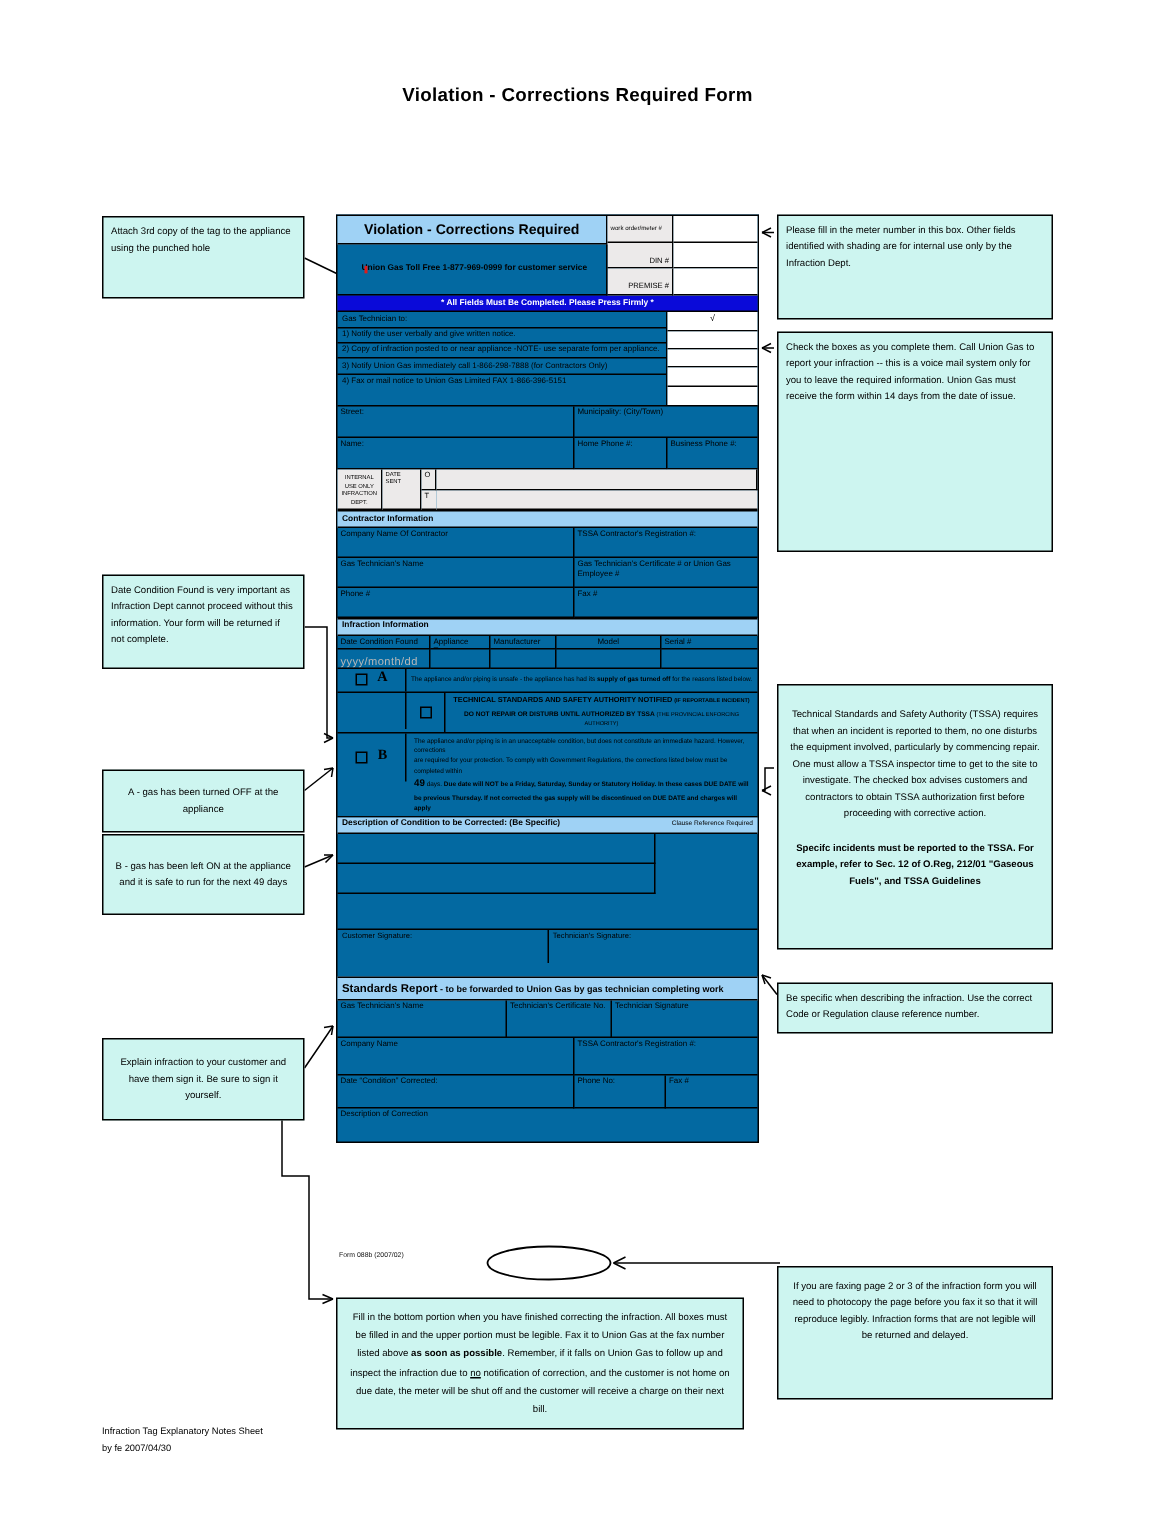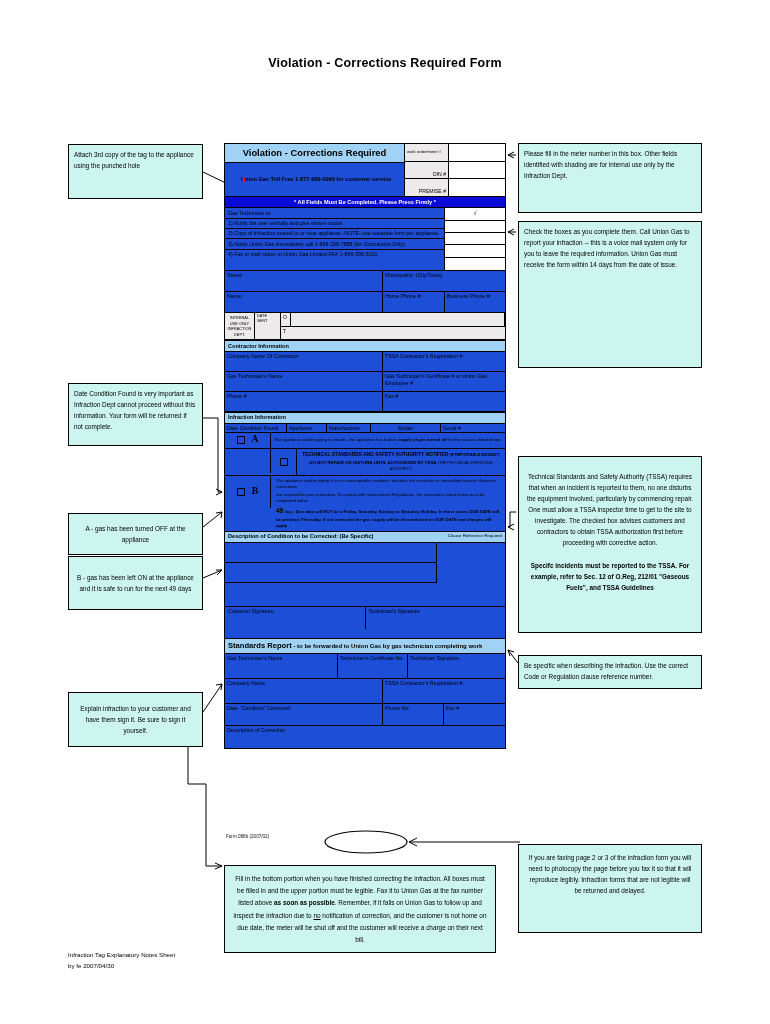--- a/index.html
+++ b/index.html
@@ -31,21 +31,21 @@
     color:#000;
   }
   .note.center{text-align:center;}
   svg.ovl{position:absolute;left:0;top:0;width:770px;height:1024px;pointer-events:none;}
 
   
   .form{
     position:absolute;left:224px;top:143px;width:282px;
     border:1.4px solid #000;
     box-sizing:border-box;
-    background:#1d4ed8;
+    background:#0369a1;
     font-size:5.3px;
     line-height:1.25;
   }
   .form .row{display:flex;}
   .cell{
     border-right:.7px solid #000;border-bottom:.7px solid #000;
     box-sizing:border-box;padding:1px 2px;
     position:relative;
     overflow:hidden;
   }
@@ -305,20 +305,27 @@
     </div>
 
     <div class="sec-head">Infraction Information</div>
     <div class="row">
       <div class="cell" style="width:62px;height:9px;">Date Condition Found</div>
       <div class="cell" style="width:40px;height:9px;">Appliance Type</div>
       <div class="cell" style="width:44px;height:9px;">Manufacturer</div>
       <div class="cell" style="width:70px;height:9px;text-align:center;">Model</div>
       <div class="cell" style="width:64px;height:9px;">Serial #</div>
     </div>
+    <div class="row">
+      <div class="cell dash-cell" style="width:62px;height:13px;padding-top:3px;">yyyy/month/dd</div>
+      <div class="cell" style="width:40px;height:13px;"></div>
+      <div class="cell" style="width:44px;height:13px;"></div>
+      <div class="cell" style="width:70px;height:13px;"></div>
+      <div class="cell" style="width:64px;height:13px;"></div>
+    </div>
 
     <div class="ckrow">
       <div class="ckbox-col" style="height:15px;">
         <span class="cbox"></span>
         <span class="abig">A</span>
       </div>
       <div class="ck-text" style="display:flex;align-items:center;">
         <span><span>The appliance and/or piping is unsafe - the appliance has had its </span><span class="bold">supply of gas turned off</span><span> for the reasons listed below.</span></span>
       </div>
     </div>

